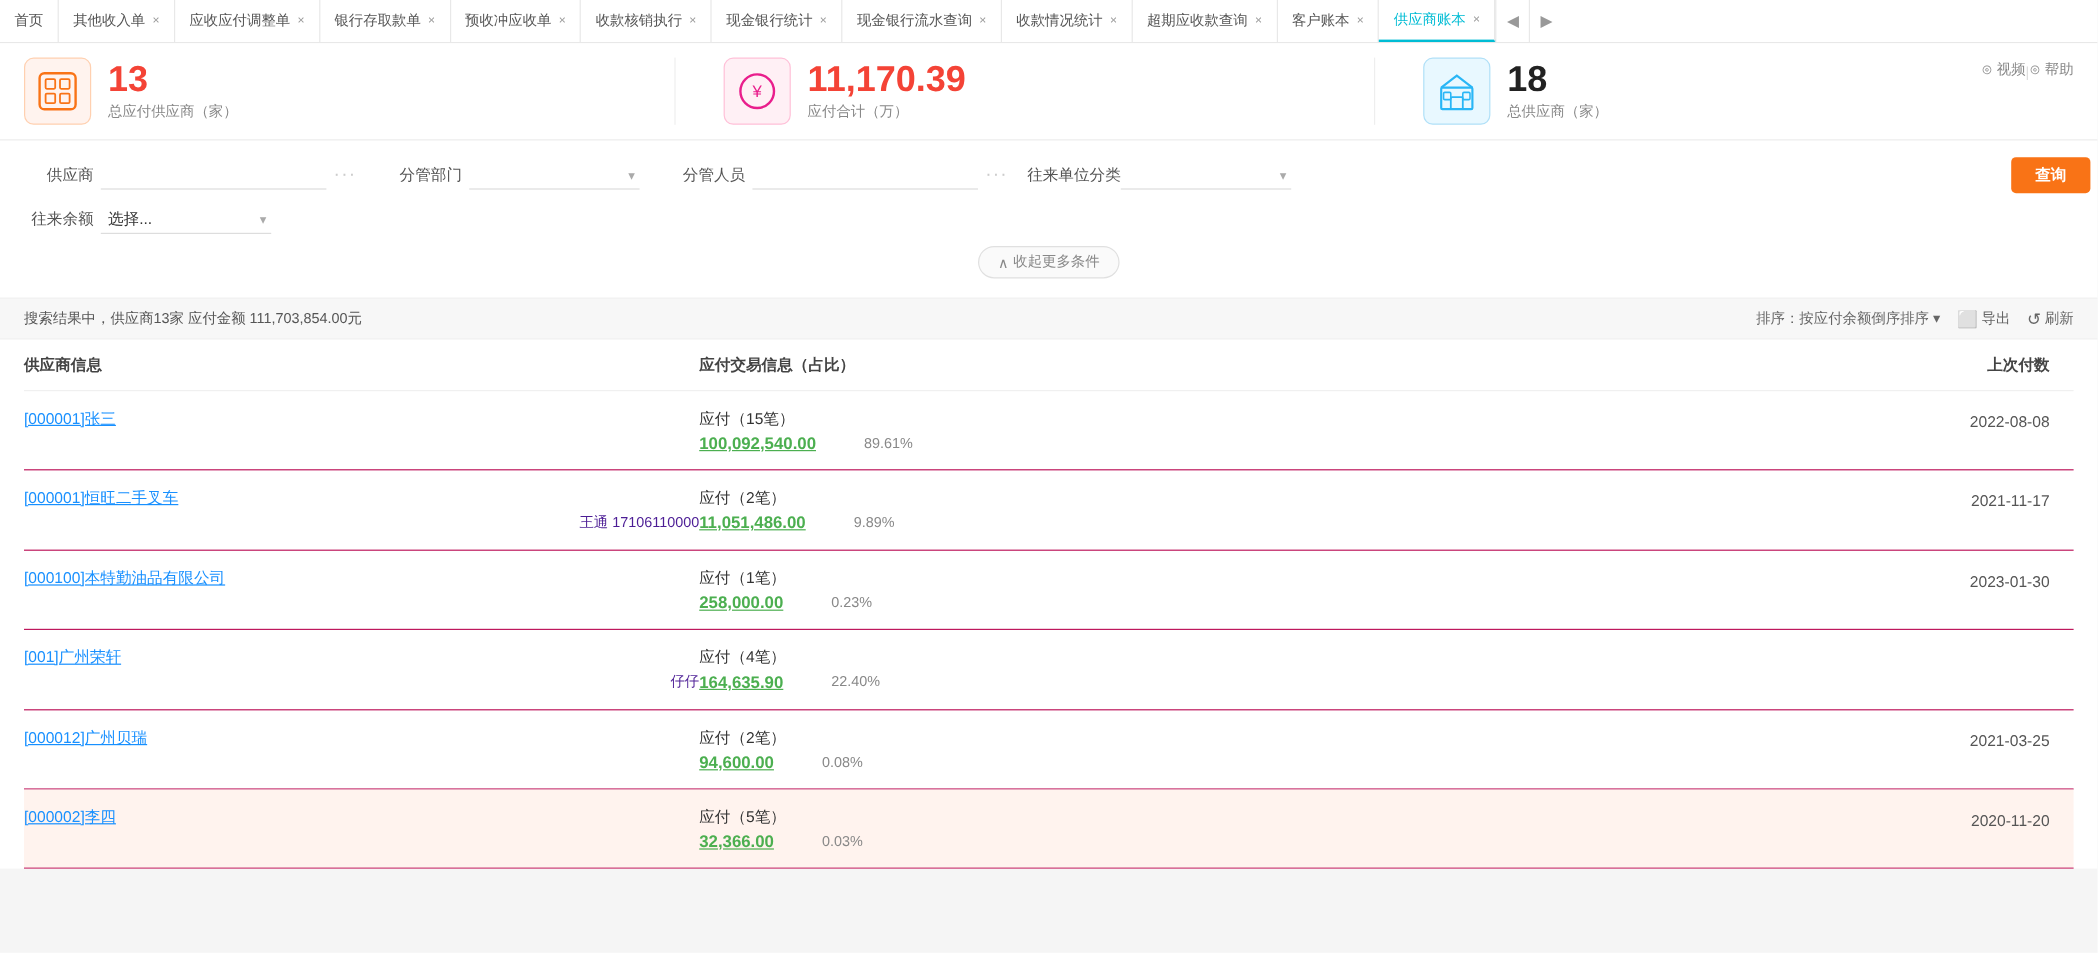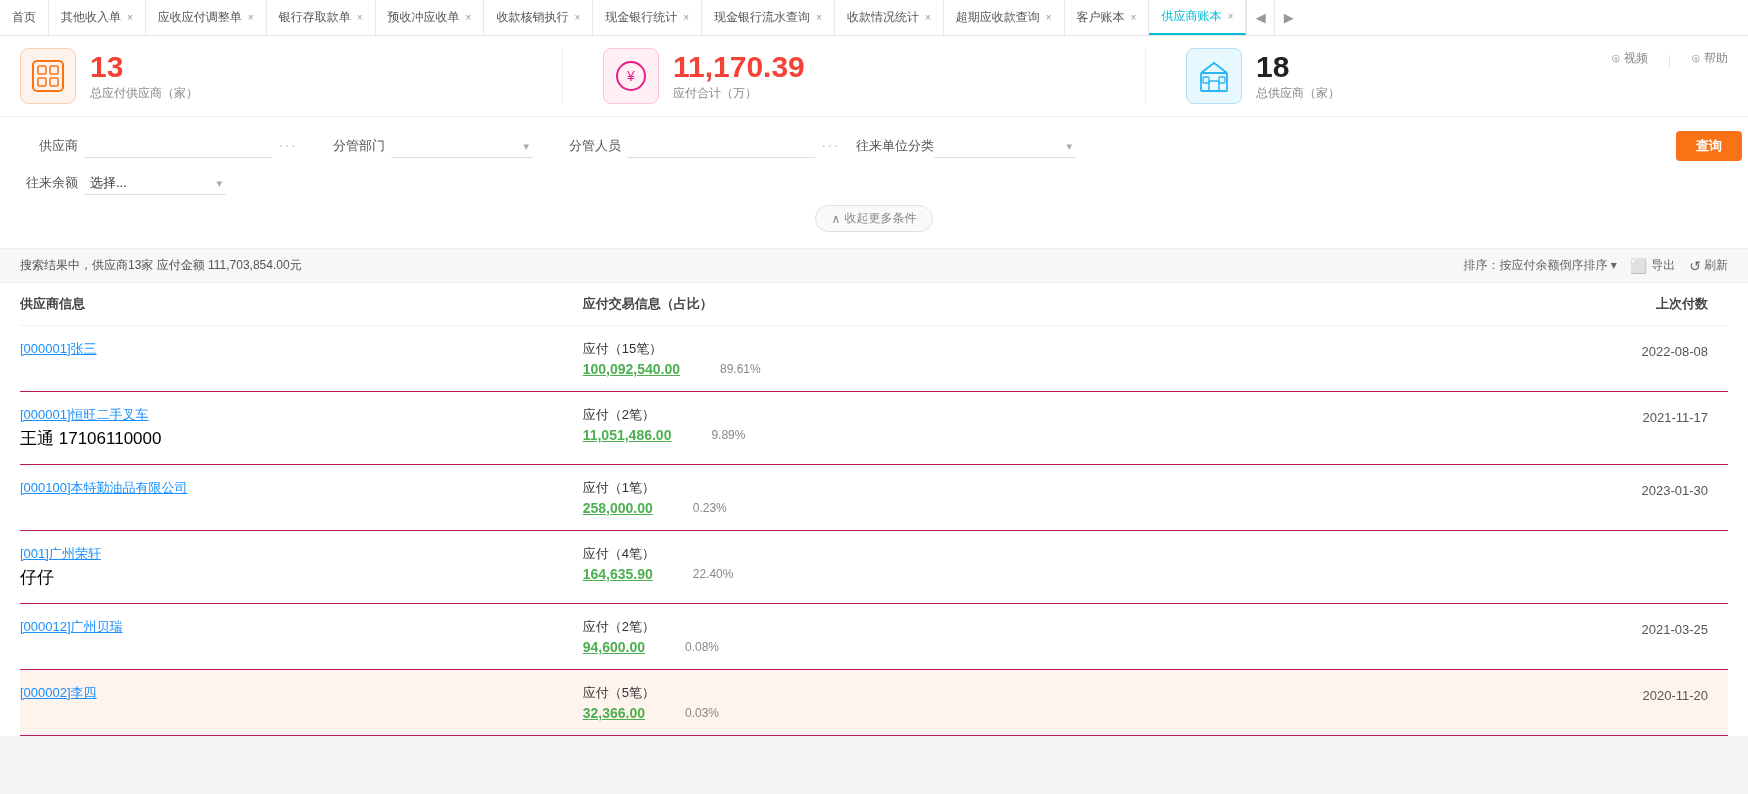--- a/index.html
+++ b/index.html
@@ -87,21 +87,21 @@
       font-size: 12px;
       color: #888;
       margin-top: 2px;
     }
     .stat-text .number.dark { color: #222; }
     .top-right-links {
       position: absolute;
       right: 20px;
       top: 14px;
       display: flex;
-      gap: 20px;
+      gap: 0;
       font-size: 12px;
       color: #888;
       align-items: flex-end;
     }
     .top-right-links span { cursor: pointer; }
     .sep { color: #ddd; }
 
     
     .filter-area {
       background: #fff;
@@ -253,23 +253,24 @@
     }
     .table-row.highlighted { background: #fff3ee; }
 
     .supplier-link {
       color: #1890ff;
       text-decoration: underline;
       cursor: pointer;
       font-size: 13px;
     }
     .supplier-sub {
-      font-size: 17px;
-      color: #000000;
+      font-size: 12px;
+      color: #4c1d95;
       margin-top: 3px;
+      text-align: right;
     }
 
     .trans-label { font-size: 13px; color: #333; }
     .trans-amount { color: #4caf50; font-size: 14px; font-weight: bold; text-decoration: underline; cursor: pointer; }
     .trans-percent { font-size: 12px; color: #888; margin-left: 16px; }
     .trans-row { display: flex; align-items: center; gap: 24px; margin-top: 3px; }
 
     .last-pay { font-size: 13px; color: #555; text-align: right; padding-right: 20px; padding-top: 4px; }
   </style>
 </head>

